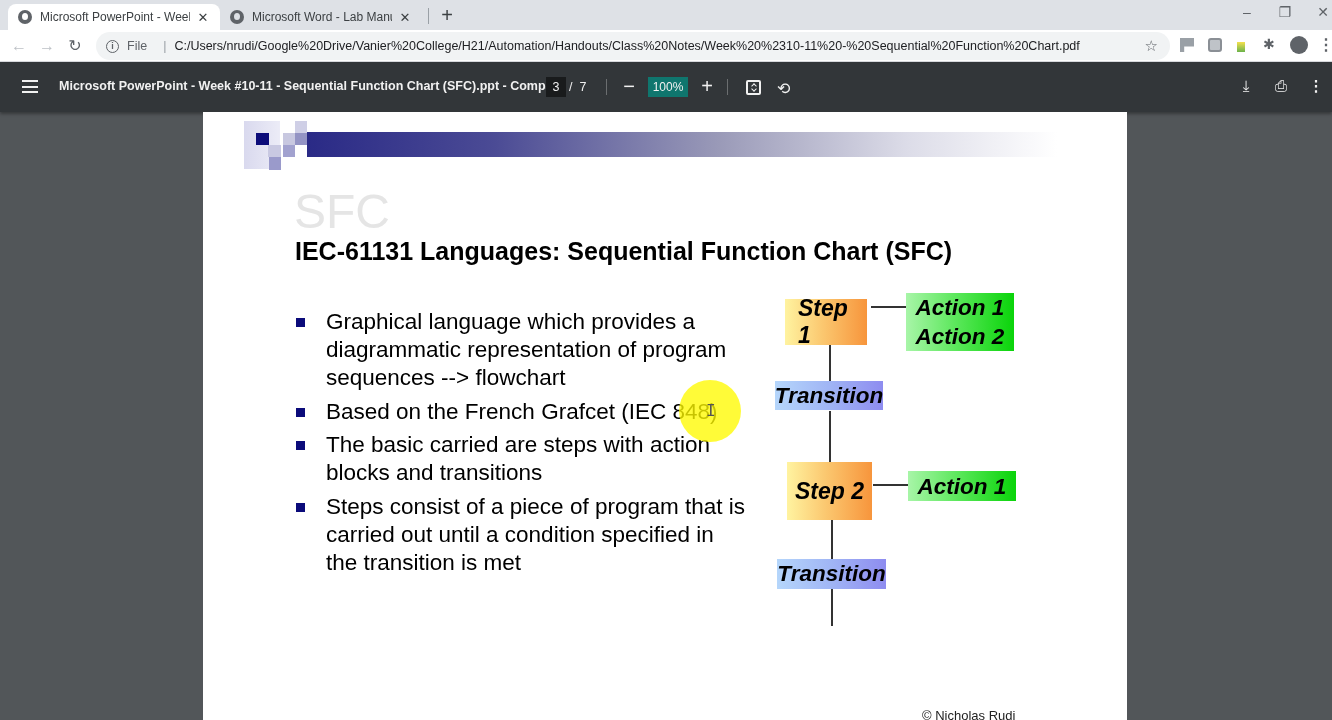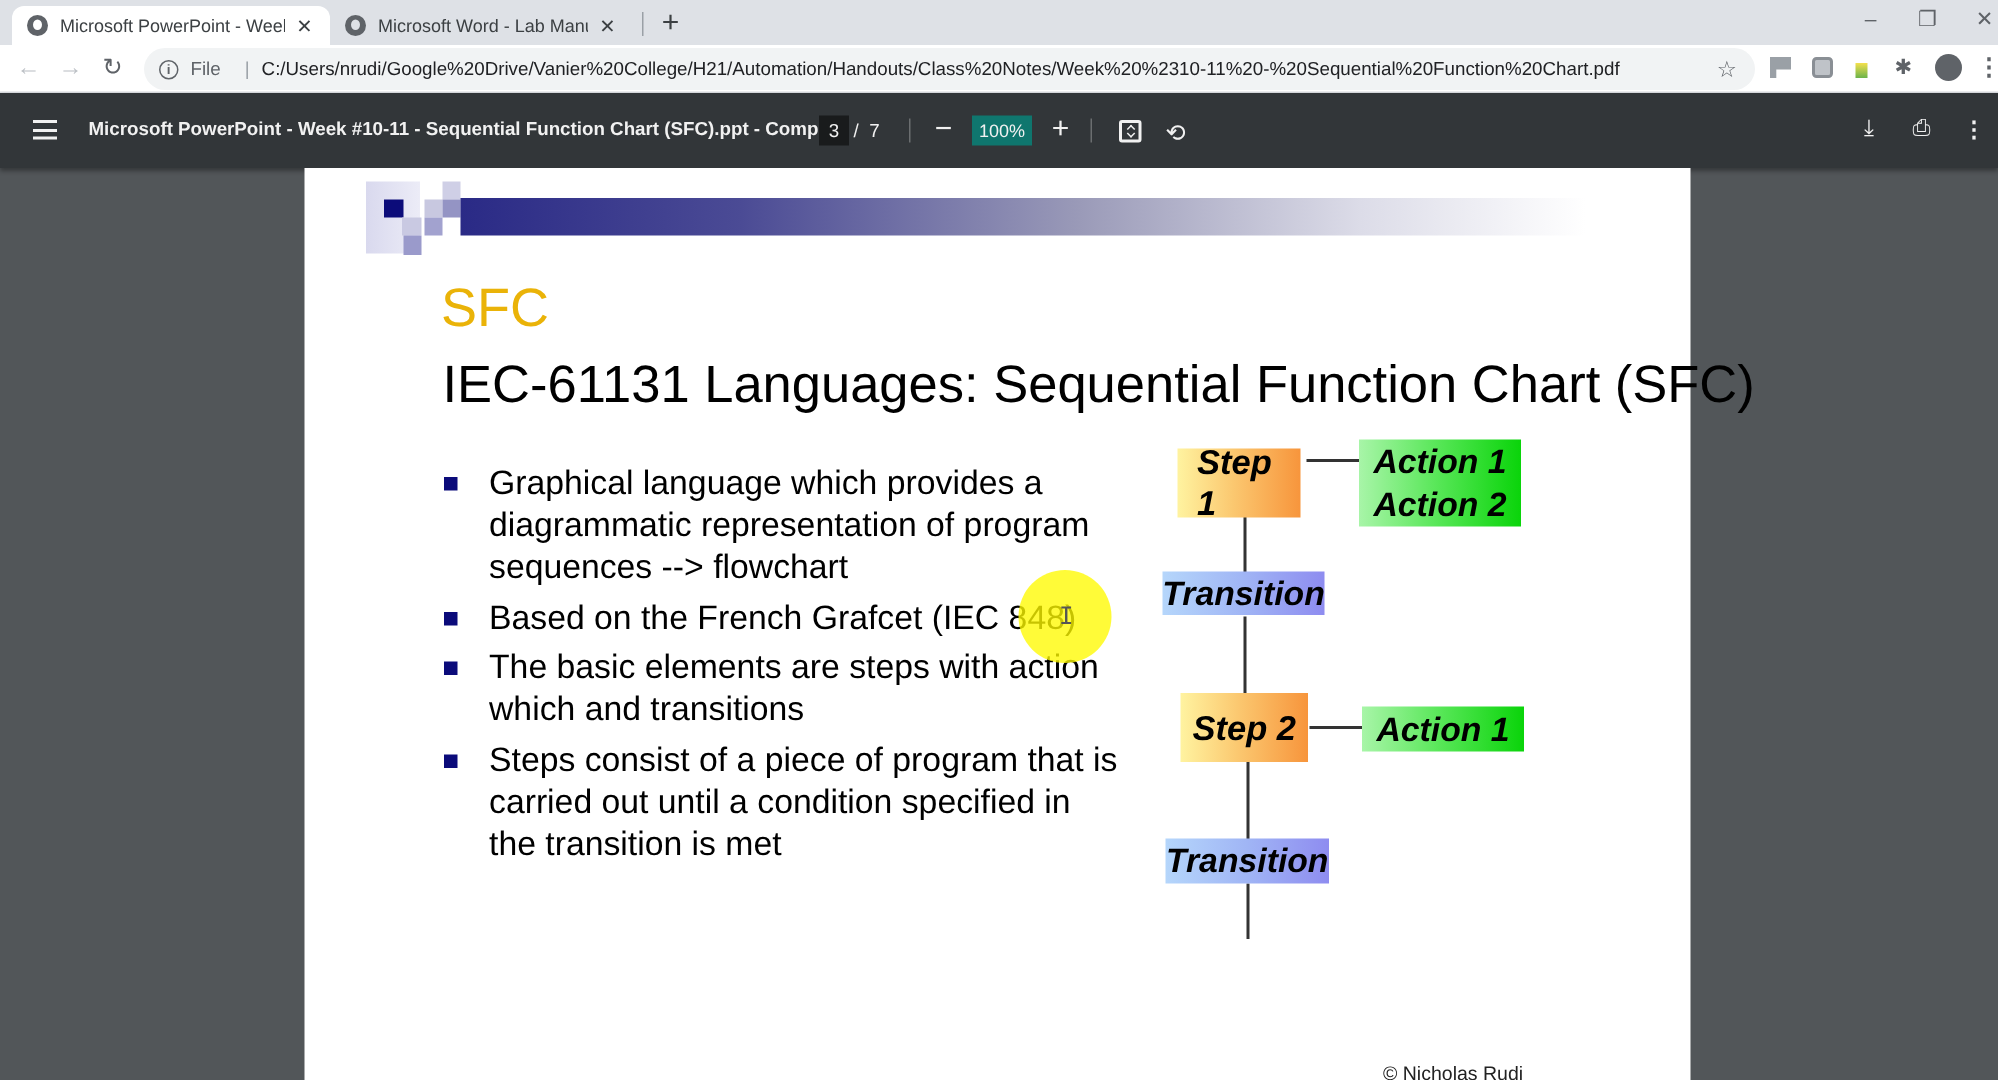--- a/index.html
+++ b/index.html
@@ -44,22 +44,22 @@
   .fit-ic { position: absolute; left: 746px; top: 18px; width: 15px; height: 15px; border: 2px solid #f1f1f1; border-radius: 2px; }
   .fit-ic::before { content: ""; position: absolute; left: 4px; top: 2px; width: 3px; height: 3px; border-left: 1.5px solid #f1f1f1; border-top: 1.5px solid #f1f1f1; transform: rotate(45deg); }
   .fit-ic::after { content: ""; position: absolute; left: 4px; bottom: 2px; width: 3px; height: 3px; border-right: 1.5px solid #f1f1f1; border-bottom: 1.5px solid #f1f1f1; transform: rotate(45deg); }
   .rotate-ic { position: absolute; left: 777px; top: 17px; font-size: 16px; color: #f1f1f1; }
   .right-ic { position: absolute; top: 15px; color: #f1f1f1; font-size: 15px; width: 20px; text-align: center; }
 
   
   .page { position: absolute; left: 203px; top: 112px; width: 924px; height: 620px; background: #fff; }
   .deco { position: absolute; }
   .band { position: absolute; left: 307px; top: 132px; width: 750px; height: 25px; background: linear-gradient(to right, #2a2a86 0%, #4b4b95 25%, #9a9ab8 55%, #dcdce8 80%, #fff 100%); }
-  .slide-title { position: absolute; left: 294px; top: 184px; font-size: 36px; color: #eab308; font-family: "Liberation Sans", sans-serif; text-align: right; }
-  .slide-sub { position: absolute; left: 295px; top: 237px; font-size: 35px; color: #000; white-space: nowrap; }
+  .slide-title { position: absolute; left: 294px; top: 184px; font-size: 48px; color: #e5e5e5; font-family: "Liberation Sans", sans-serif; text-align: right; }
+  .slide-sub { position: absolute; left: 295px; top: 237px; font-size: 25px; color: #000; white-space: nowrap; font-weight: bold; }
   .bullets { position: absolute; left: 295px; top: 308px; width: 470px; }
   .bullet { position: relative; padding-left: 31px; font-size: 22.5px; line-height: 28px; color: #000; margin-bottom: 5.5px; }
   .bullet .sq { position: absolute; left: 1px; top: 10px; width: 9px; height: 9px; background: #0b0b7a; }
   .hl { position: absolute; left: 679px; top: 380px; width: 62px; height: 62px; border-radius: 50%; background: rgba(255,250,0,0.78); }
   .cursor-i { position: absolute; left: 706px; top: 401px; font-size: 16px; color: #555; font-family: "DejaVu Sans Mono", monospace; }
 
   
   .sfc-box { position: absolute; display: flex; align-items: center; justify-content: center; font-weight: bold; font-style: italic; color: #000; font-family: "Liberation Sans", sans-serif; }
   .step { background: linear-gradient(to right, #fff3a0 0%, #fbc870 45%, #f7953c 100%); font-size: 23px; }
   .action { background: linear-gradient(to right, #a8f5a8 0%, #55e655 50%, #0ad40a 100%); font-size: 22.5px; flex-direction: column; line-height: 29px; }
@@ -142,40 +142,40 @@
 <div class="deco" style="left:283px; top:145px; width:12px; height:12px; background:#a2a2cf;"></div>
 <div class="deco" style="left:295px; top:133px; width:12px; height:12px; background:#9494c4;"></div>
 <div class="band"></div>
 
 <div class="slide-title">SFC</div>
 <div class="slide-sub">IEC-61131 Languages:  Sequential Function Chart (SFC)</div>
 
 <div class="bullets">
   <div class="bullet"><span class="sq"></span><span>Graphical language which provides a diagrammatic representation of program sequences --&gt; flowchart</span></div>
   <div class="bullet"><span class="sq"></span><span>Based on the French Grafcet (IEC 848)</span></div>
-  <div class="bullet"><span class="sq"></span><span>The basic elements are steps with action which and transitions</span></div>
+  <div class="bullet"><span class="sq"></span><span>The basic carried are steps with action blocks and transitions</span></div>
   <div class="bullet" style="width:450px;"><span class="sq"></span><span>Steps consist of a piece of program that is carried out until a condition specified in the transition is met</span></div>
 </div>
 
 <div class="hl"></div>
 <div class="cursor-i">I</div>
 
 <div class="line" style="left:829px; top:330px; width:2px; height:52px;"></div>
 <div class="line" style="left:829px; top:411px; width:2px; height:53px;"></div>
 <div class="line" style="left:831px; top:508px; width:2px; height:52px;"></div>
 <div class="line" style="left:831px; top:589px; width:2px; height:37px;"></div>
 <div class="line" style="left:871px; top:306px; width:35px; height:2px;"></div>
 <div class="line" style="left:873px; top:484px; width:35px; height:2px;"></div>
 
 <div class="sfc-box step" style="left:785px; top:299px; width:82px; height:46px;padding-left:13px;">Step 1</div>
 <div class="sfc-box action" style="left:906px; top:293px; width:108px; height:58px;">
   <span>Action 1</span>
   <span>Action 2</span>
 </div>
 <div class="sfc-box trans" style="left:775px; top:381px; width:108px; height:29px;">Transition</div>
 
-<div class="sfc-box step" style="left:787px; top:462px; width:85px; height:46px;">Step 2</div>
+<div class="sfc-box step" style="left:787px; top:462px; width:85px; height:58px;">Step 2</div>
 <div class="sfc-box action" style="left:908px; top:471px; width:108px; height:30px;">
   <span>Action 1</span>
 </div>
 <div class="sfc-box trans" style="left:777px; top:559px; width:109px; height:30px;">Transition</div>
 
 <div class="copyright">© Nicholas Rudi</div>
 
 </body></html>

